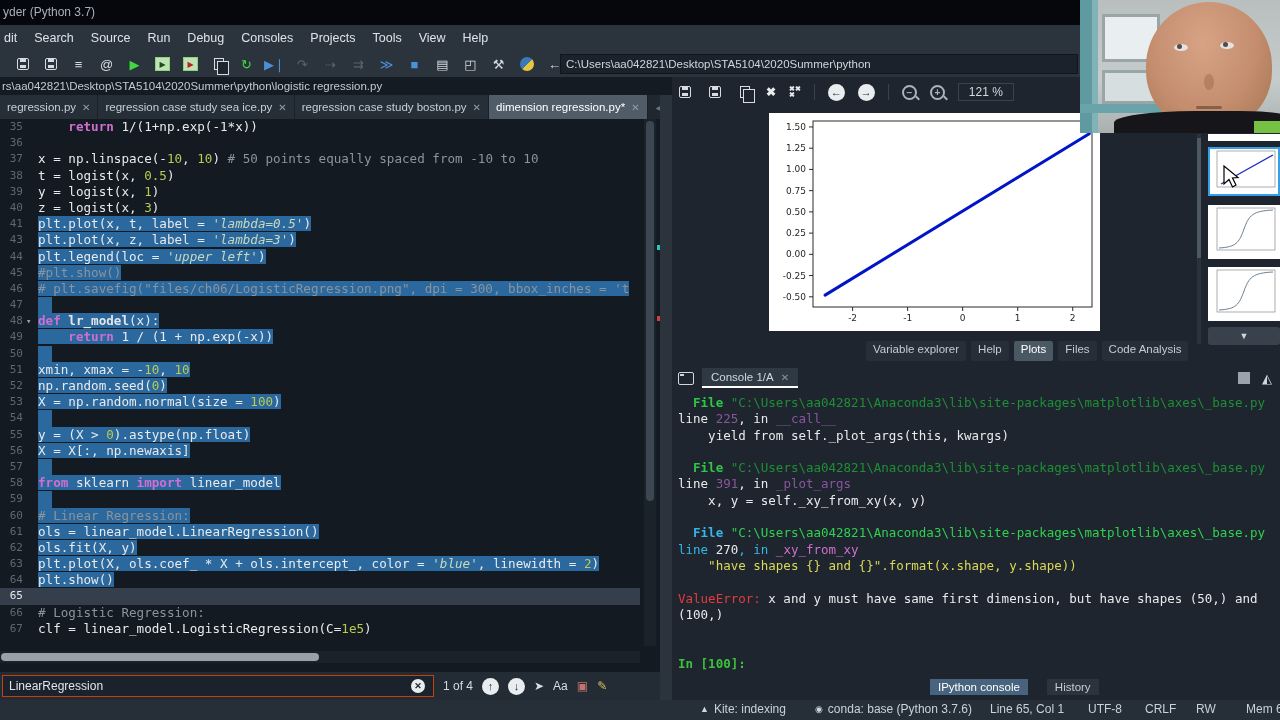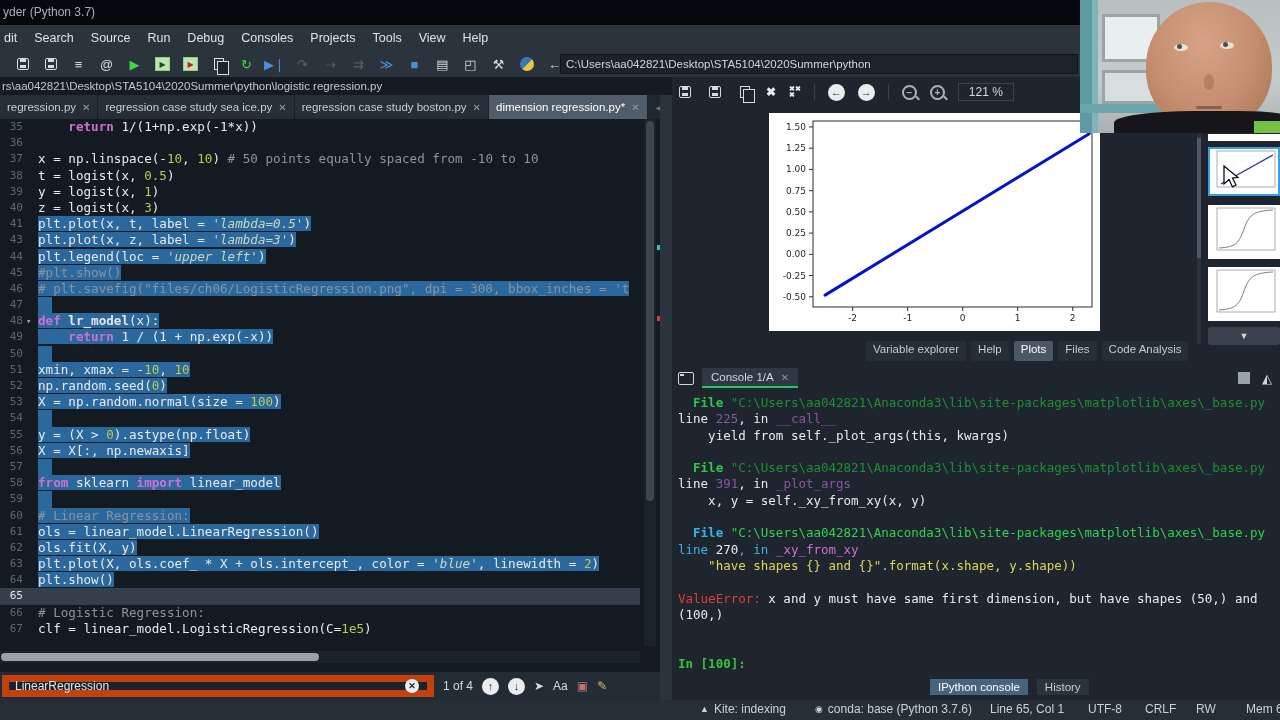--- a/index.html
+++ b/index.html
@@ -55,21 +55,21 @@
   .s-com{color:#8b949d;}
   .s-str{color:#c9d8bd;font-style:italic;}
   .s-fn{color:#e5e5e5;font-weight:bold;}
   #vsb{left:644px;top:24px;width:12px;height:527px;background:#1a222a;position:absolute;}
   #vsb .thumb{position:absolute;left:2px;top:2px;width:8px;height:380px;background:#3c4752;border-radius:4px;}
   .mark-teal{position:absolute;left:657px;top:150px;width:3px;height:5px;background:#2ec4b6;}
   .mark-red{position:absolute;left:657px;top:221px;width:3px;height:5px;background:#d04040;}
   #hsb{left:0;top:556px;width:640px;height:12px;background:#1a222a;position:absolute;}
   #hsb .thumb{position:absolute;left:1px;top:2px;width:318px;height:8px;background:#9aa1a8;border-radius:4px;}
   #searchbar{left:0;top:577px;width:660px;height:28px;background:#232b34;position:absolute;display:flex;align-items:center;gap:9px;}
-  #searchinput{width:432px;height:22px;margin-left:2px;background:#1a222b;border:7px solid #c2410c;color:#dfe5ea;
+  #searchinput{width:432px;height:22px;margin-left:2px;background:#1a222b;border:1px solid #c2410c;color:#dfe5ea;
     font-size:12px;display:flex;align-items:center;padding:0 6px;position:relative;}
   #searchinput .clear{position:absolute;right:8px;width:14px;height:14px;border-radius:50%;background:#e9edf0;color:#1c242c;
     display:flex;align-items:center;justify-content:center;font-size:9px;font-weight:bold;}
   .srch-circ{width:17px;height:17px;border-radius:50%;background:#e9edf0;color:#1c242c;display:flex;align-items:center;
     justify-content:center;font-size:11px;font-weight:bold;}
   #searchcount{color:#d4dade;font-size:12px;}
   .srch-ic{color:#d6dce2;font-size:12px;}
 
   
   #vsplit{left:660px;top:95px;width:12px;height:605px;background:#2b333c;}
@@ -96,38 +96,38 @@
   #panetabs{left:866px;top:341px;height:20px;display:flex;gap:5px;font-size:11.5px;}
   .ptab{background:#262f37;color:#c3ccd4;padding:2px 7px;border-radius:2px;white-space:nowrap;}
   .ptab.active{background:#4a5863;color:#fff;}
 
   
   #consolepane{left:672px;top:362px;width:608px;height:338px;background:#1e252e;}
   #ctabbar{position:absolute;left:0;top:5px;width:608px;height:22px;display:flex;align-items:center;}
   .cwinicon{width:16px;height:13px;border:1.5px solid #cfd6dc;border-radius:2px;margin:0 8px 0 6px;position:relative;}
   .cwinicon::before{content:"";position:absolute;left:1px;top:1px;width:4px;height:2px;background:#cfd6dc;}
   #ctab{display:flex;align-items:center;gap:7px;background:#2e3943;color:#cfd6dd;font-size:11.5px;
-    padding:3px 9px;border-bottom:2px solid #22c55e;}
+    padding:3px 9px;border-bottom:2px solid #ffffff;}
   #ctab .closex{color:#8b949d;font-size:10px;}
   #ctab-icons{margin-left:auto;display:flex;align-items:center;gap:12px;padding-right:8px;}
   .graysq{width:12px;height:12px;background:#9aa2ab;}
   .tri{color:#cfd6dc;font-size:13px;}
   #consoleout{position:absolute;left:6px;top:33px;width:600px;height:286px;overflow:hidden;
     font-family:"DejaVu Sans Mono",monospace;font-size:12.5px;line-height:16.3px;color:#e8eaed;white-space:pre;}
   .s-fileg{color:#2ec748;font-weight:bold;}
   .s-pathdim{color:#1e8f35;}
   .s-filec{color:#35b6e8;font-weight:bold;}
   .s-pathbr{color:#2ed24e;}
   .s-dimpur{color:#8a55a0;}
   .s-cyan{color:#35b6e8;}
   .s-mag{color:#d06fd0;}
   .s-yel{color:#d9d957;}
   .s-err{color:#e43c3c;font-weight:normal;}
   .s-prompt{color:#3cc13c;font-weight:bold;}
-  #cbottomtabs{position:absolute;left:258px;top:317px;display:flex;gap:9px;font-size:11.5px;}
+  #cbottomtabs{position:absolute;left:258px;top:317px;display:flex;gap:19px;font-size:11.5px;}
   .cbtab{background:#2b343d;color:#c3ccd4;padding:2px 8px;}
   .cbtab.active{background:#47637e;color:#fff;}
 
   
   #statusbar{left:0;top:700px;width:1280px;height:20px;background:#262f38;color:#c9d1d9;font-size:12px;}
   .stitem{position:absolute;top:2px;display:flex;align-items:center;gap:5px;white-space:nowrap;}
   .sticon{font-size:9px;color:#d0d6dc;}
 
   
   #webcam{left:1080px;top:0;width:200px;height:133px;background:#c2c8c8;z-index:90;overflow:hidden;}

